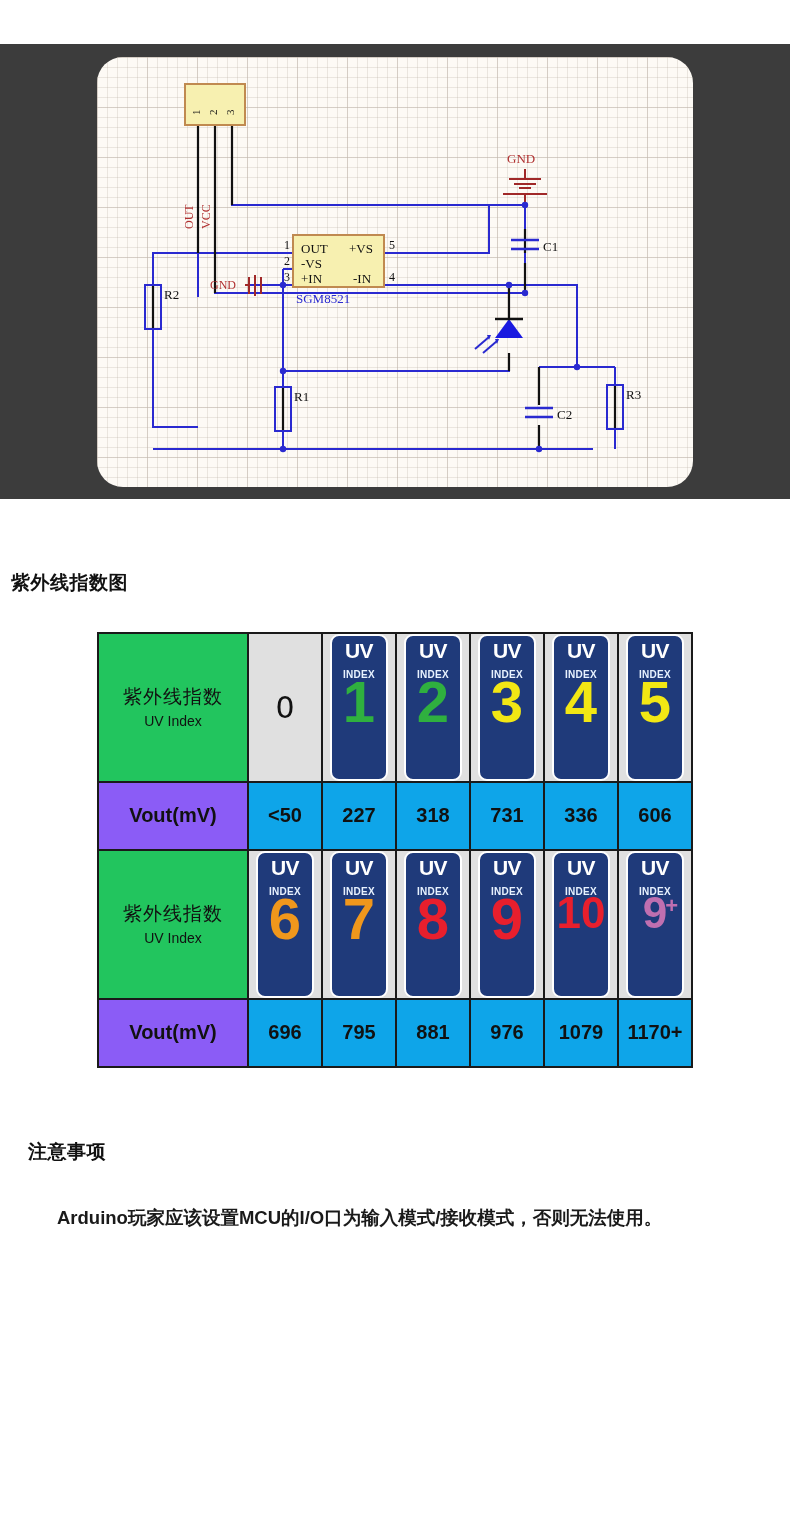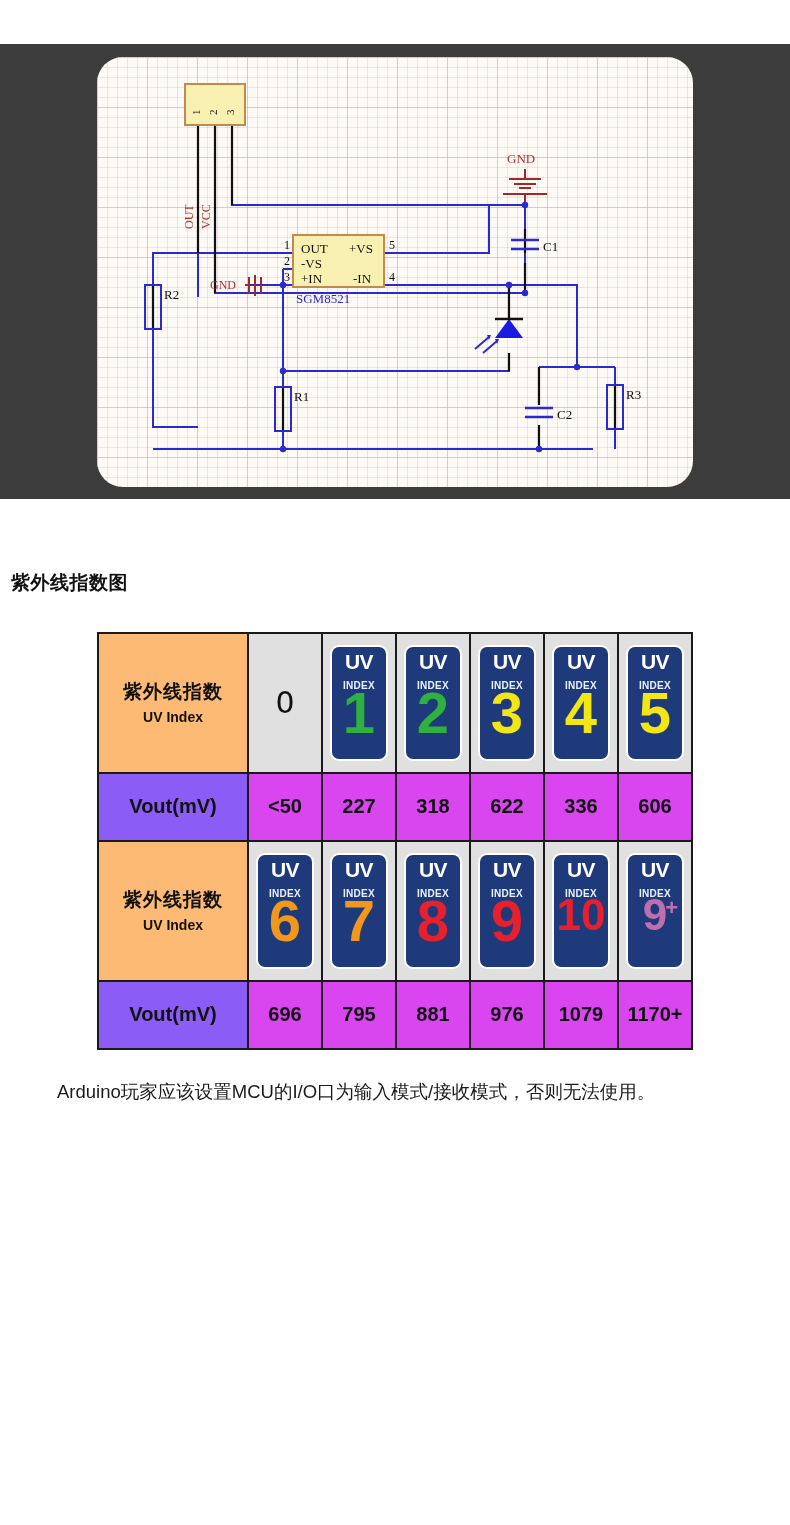--- a/index.html
+++ b/index.html
@@ -59,43 +59,43 @@
   .uv-wrap { display:flex; justify-content:center; margin-top: 40px; }
   table.uv {
     border-collapse: collapse;
     background:#fff;
     table-layout: fixed;
   }
   table.uv, table.uv td { border: 2px solid #1a1a1a; }
   table.uv td { text-align:center; vertical-align: middle; padding:0; }
   .lbl-cell {
     width: 150px; height: 140px;
-    background: #fdba74;
-    font-weight: bold;
+    background: #22c55e;
+    font-weight: normal;
     line-height: 1.55;
   }
   .lbl-cn { font-size: 19px; letter-spacing:1px; }
   .lbl-en { font-size: 14px; }
   .zero-cell {
     width: 74px; height:140px; background:#e0e0e0;
     font-size: 30px; font-weight: 500; font-family:"DejaVu Sans", sans-serif;
   }
   .badge-cell { width: 74px; height: 140px; background:#e0e0e0; }
   .vout-lbl {
     width:150px; height:68px; background:#8b5cf6;
     font-size:20px; font-weight:bold;
   }
   .vout-cell {
-    width:74px; height:68px; background:#d946ef;
+    width:74px; height:68px; background:#0ea5e9;
     font-size:20px; font-weight:bold;
   }
 
   
   .uvbadge {
-    width: 58px; height: 116px;
+    width: 58px; height: 147px;
     margin: 0 auto;
     background: #1f3a7a;
     border-radius: 9px;
     border: 2px solid #ffffff;
     display:flex; flex-direction:column; align-items:center;
     justify-content:flex-start;
     overflow:hidden;
     position:relative;
   }
   .uvbadge .uv-top {
@@ -121,21 +121,21 @@
 
   
   .notes {
     padding: 26px 28px 40px 20px;
     font-size: 18.5px;
     line-height: 1.75;
     color: #1a1a1a;
     text-align: justify;
     font-family: "Liberation Sans", "DejaVu Sans", sans-serif;
   }
-  .notes p { margin: 0 0 2px 0; text-indent: 2em; }
+  .notes p { margin: 0 0 2px 0; text-indent: 2em; font-weight: bold; }
 </style>
 </head>
 <body>
 
 <div class="page">
 
 
   <div class="figure-frame">
     <div class="figure-inner">
       <div class="grid"></div>
@@ -333,21 +333,21 @@
               <div class="uv-num" id="n5" style="color: rgb(242, 231, 20);">5</div>
             </div>
           </td>
         </tr>
 
         <tr>
           <td class="vout-lbl">Vout(mV)</td>
           <td class="vout-cell">&lt;50</td>
           <td class="vout-cell">227</td>
           <td class="vout-cell">318</td>
-          <td class="vout-cell">622</td>
+          <td class="vout-cell">731</td>
           <td class="vout-cell">336</td>
           <td class="vout-cell">606</td>
         </tr>
 
         <tr>
           <td class="lbl-cell">
             <div class="lbl-cn">紫外线指数</div>
             <div class="lbl-en">UV Index</div>
           </td>
           <td class="badge-cell">
@@ -401,18 +401,19 @@
           <td class="vout-cell">795</td>
           <td class="vout-cell">881</td>
           <td class="vout-cell">976</td>
           <td class="vout-cell">1079</td>
           <td class="vout-cell">1170+</td>
         </tr>
       </tbody>
     </table>
   </div>
 
+  <h2 class="section-heading" id="heading-notes">注意事项</h2>
 
   <div class="notes">
     <p>Arduino玩家应该设置MCU的I/O口为输入模式/接收模式，否则无法使用。</p>
   </div>
 
 </div>
 
 </body></html>

